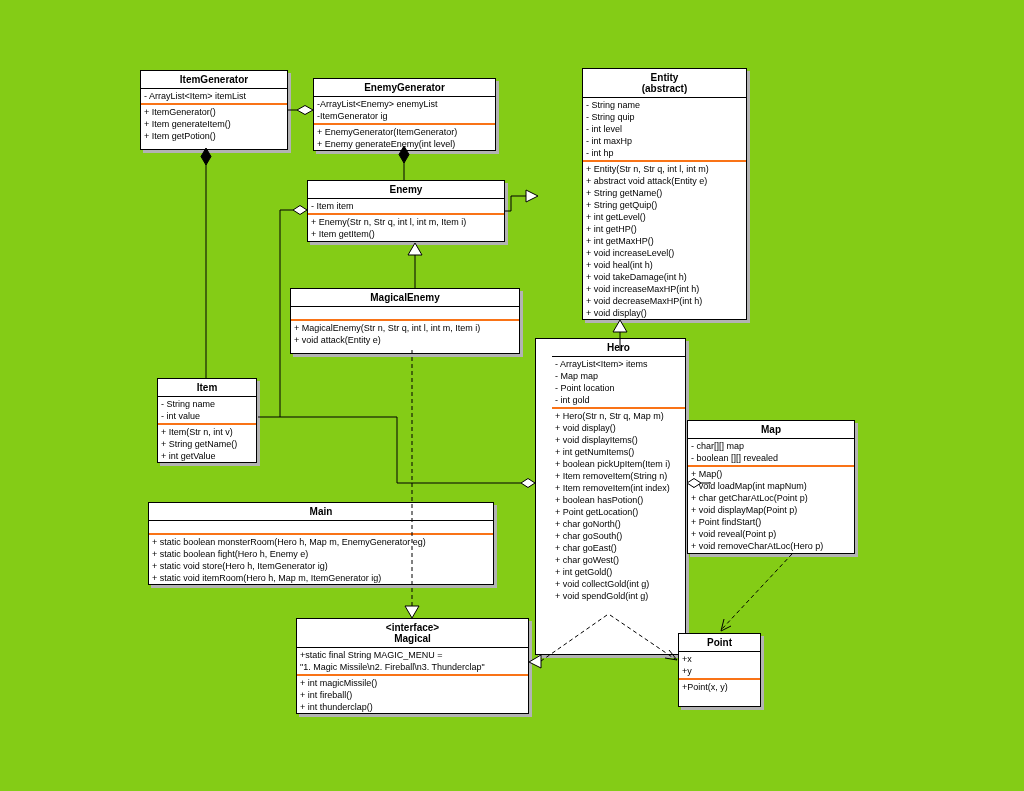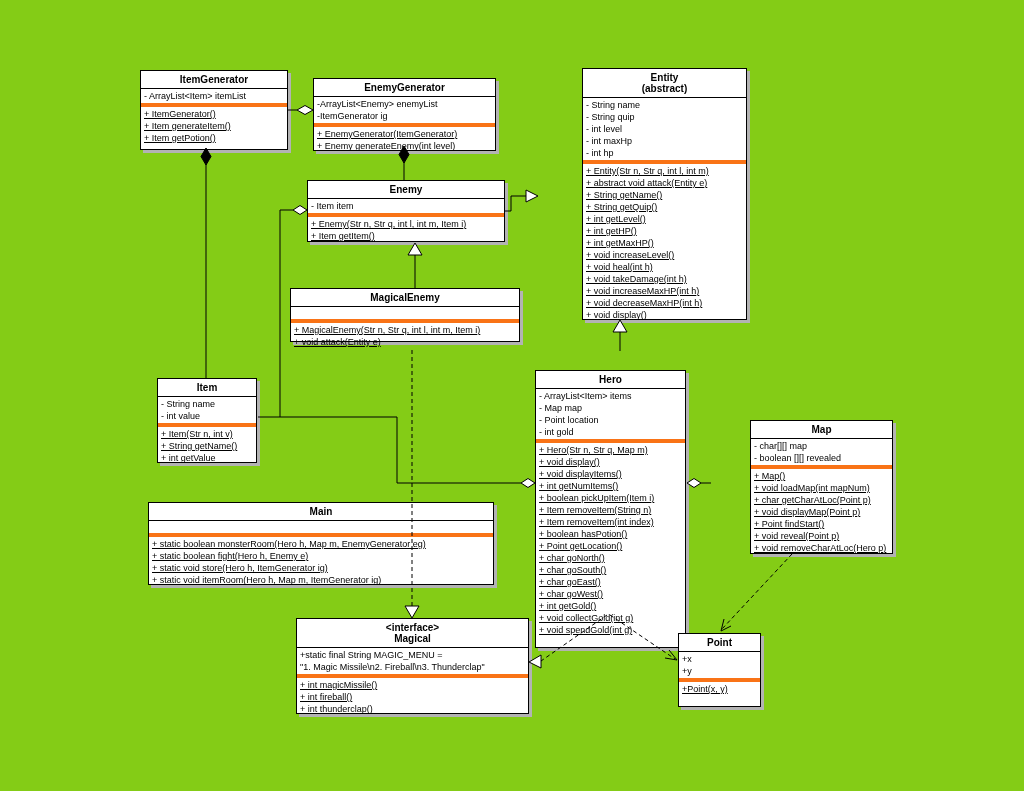--- a/index.html
+++ b/index.html
@@ -4,32 +4,32 @@
 <style>
   html,body{margin:0;padding:0;background:#ffffff;}
   #canvas{position:relative;width:1024px;height:791px;background:#84cc16;overflow:hidden;
           font-family:"Liberation Sans","DejaVu Sans",sans-serif;}
   .uml-class{position:absolute;background:#ffffff;border:1px solid #000;box-sizing:border-box;
              box-shadow:3px 3px 0 #b3b3b3;}
   .uml-title{font-weight:bold;font-size:10px;line-height:11px;text-align:center;
              padding:3px 2px;border-bottom:1px solid #000;}
   .title-line{line-height:11px;}
   .uml-section{padding:1px 0;}
-  .uml-section.methods{border-top:4px solid #f97316;text-decoration:underline;}
+  .uml-section.methods{border-top:2px solid #f97316;}
   .uml-section.empty{min-height:10px;}
   .row{font-size:9px;line-height:12px;padding:0 3px;white-space:nowrap;color:#000;}
   
   #c-item-generator{left:140px;top:70px;width:148px;height:80px;}
   #c-enemy-generator{left:313px;top:78px;width:183px;height:73px;}
   #c-entity{left:538px;top:68px;width:165px;height:252px;margin-left:44px;}
   #c-enemy{left:307px;top:180px;width:198px;height:62px;}
-  #c-magical-enemy{left:290px;top:288px;width:230px;height:54px;}
+  #c-magical-enemy{left:290px;top:288px;width:230px;height:66px;}
   #c-item{left:157px;top:378px;width:100px;height:85px;}
-  #c-hero{left:535px;top:370px;width:151px;height:278px;}
-  #c-map{left:750px;top:420px;width:143px;height:134px;}
+  #c-hero{left:535px;top:338px;width:151px;height:317px;padding-left:16px;}
+  #c-map{left:687px;top:420px;width:168px;height:134px;}
   #c-main{left:148px;top:502px;width:346px;height:83px;}
   #c-magical{left:296px;top:618px;width:233px;height:96px;}
   #c-point{left:678px;top:633px;width:83px;height:74px;}
   #connector-layer{position:absolute;left:0;top:0;width:1024px;height:791px;pointer-events:none;}
   #connector-layer line,#connector-layer polyline,#connector-layer path{stroke:#000;stroke-width:1;fill:none;}
   #connector-layer .dashed{stroke-dasharray:4,3;}
   #connector-layer polygon.open{fill:#ffffff;stroke:#000;stroke-width:1;}
   #connector-layer polygon.filled{fill:#000000;stroke:#000;stroke-width:1;}
 </style>
 </head>

